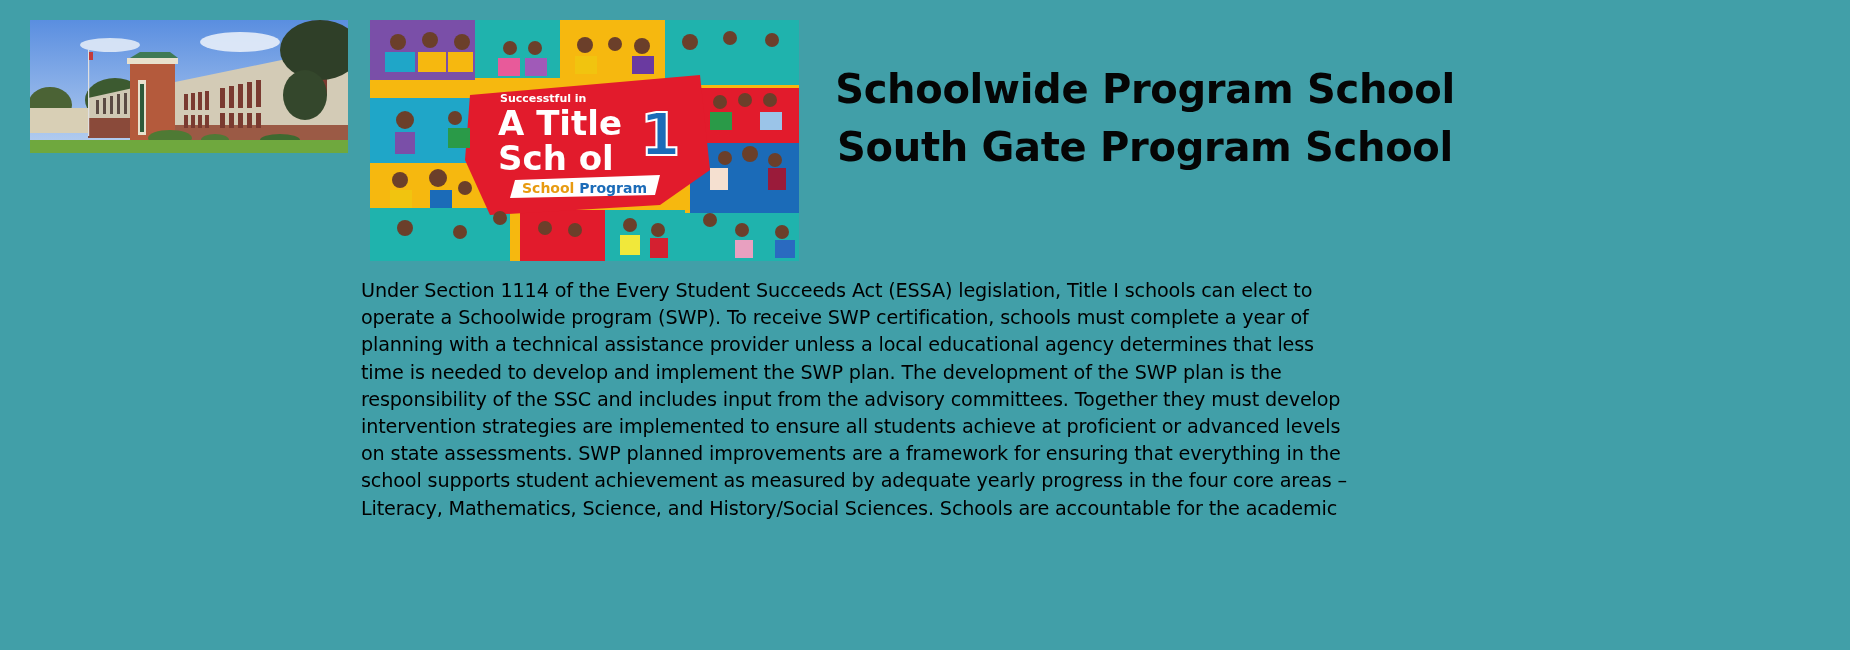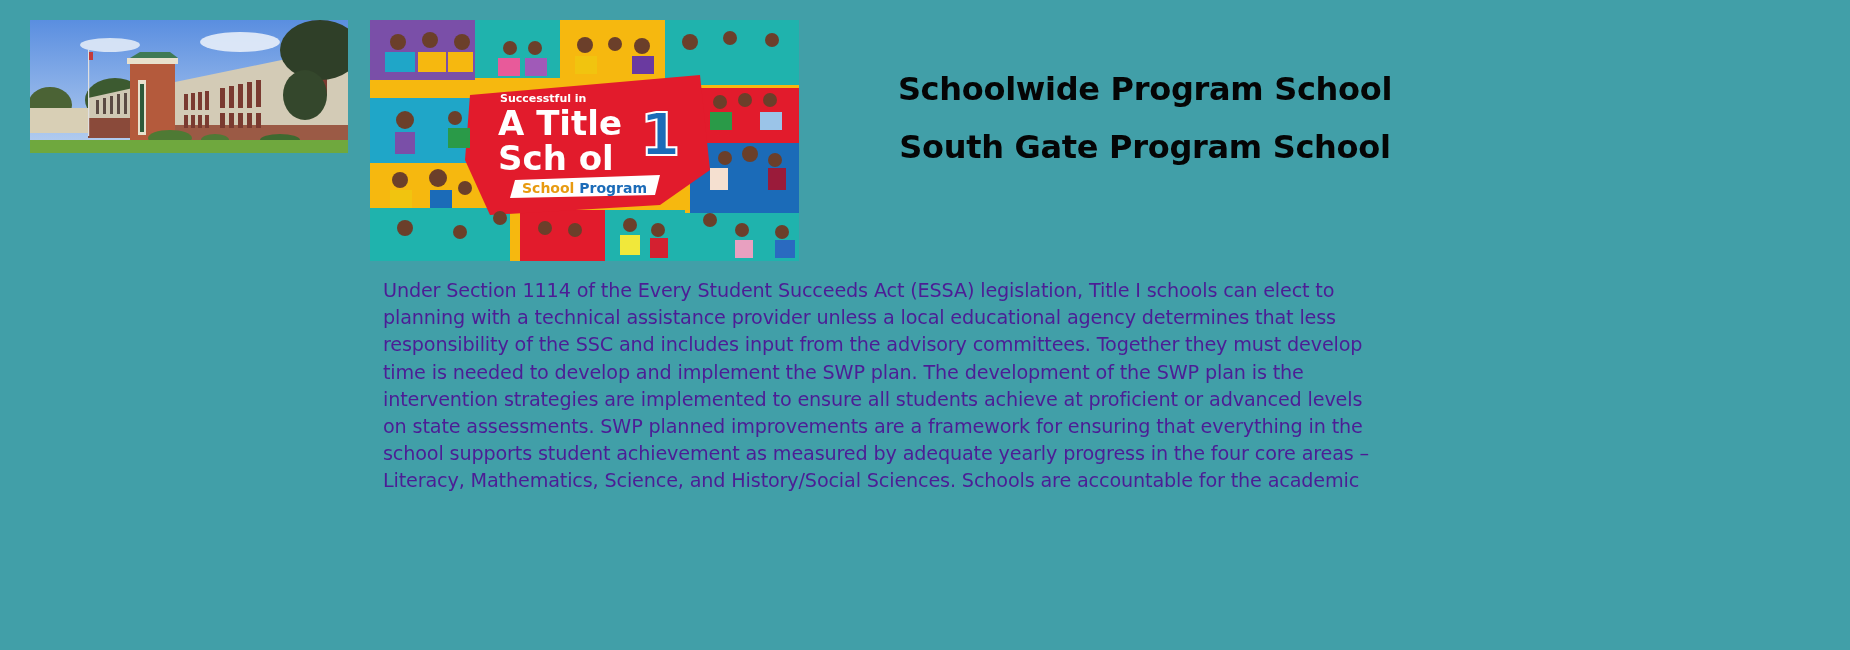--- a/index.html
+++ b/index.html
@@ -33,35 +33,35 @@
       overflow: hidden;
     }
     .title-block {
       position: absolute;
       left: 820px;
       top: 60px;
       width: 650px;
       text-align: center;
       font-family: "DejaVu Sans", sans-serif;
       font-weight: bold;
-      font-size: 32px;
+      font-size: 40px;
       line-height: 58px;
       color: #050505;
       letter-spacing: -0.3px;
     }
     .title-line { display: block; }
     .body-text {
       position: absolute;
-      left: 383px;
+      left: 361px;
       top: 277px;
       width: 1100px;
       font-family: "DejaVu Sans", sans-serif;
       font-size: 19.2px;
       line-height: 27.2px;
-      color: #4c1d95;
+      color: #000000;
       letter-spacing: -0.15px;
     }
     .body-line { display: block; white-space: nowrap; }
     .poster-text-svg text { font-family: "DejaVu Sans", sans-serif; font-weight: bold; }
   </style>
 </head>
 <body>
 
 <div class="photo-building">
   <svg width="318" height="133" viewBox="0 0 318 133">
@@ -222,20 +222,21 @@
   </svg>
 </div>
 
 <div class="title-block">
   <span class="title-line">Schoolwide Program School</span>
   <span class="title-line">South Gate Program School</span>
 </div>
 
 <div class="body-text">
   <span class="body-line">Under Section 1114 of the Every Student Succeeds Act (ESSA) legislation, Title I schools can elect to</span>
+  <span class="body-line">operate a Schoolwide program (SWP). To receive SWP certification, schools must complete a year of</span>
   <span class="body-line">planning with a technical assistance provider unless a local educational agency determines that less</span>
+  <span class="body-line">time is needed to develop and implement the SWP plan. The development of the SWP plan is the</span>
   <span class="body-line">responsibility of the SSC and includes input from the advisory committees. Together they must develop</span>
-  <span class="body-line">time is needed to develop and implement the SWP plan. The development of the SWP plan is the</span>
   <span class="body-line">intervention strategies are implemented to ensure all students achieve at proficient or advanced levels</span>
   <span class="body-line">on state assessments. SWP planned improvements are a framework for ensuring that everything in the</span>
   <span class="body-line">school supports student achievement as measured by adequate yearly progress in the four core areas –</span>
   <span class="body-line">Literacy, Mathematics, Science, and History/Social Sciences. Schools are accountable for the academic</span>
 </div>
 
 </body></html>

